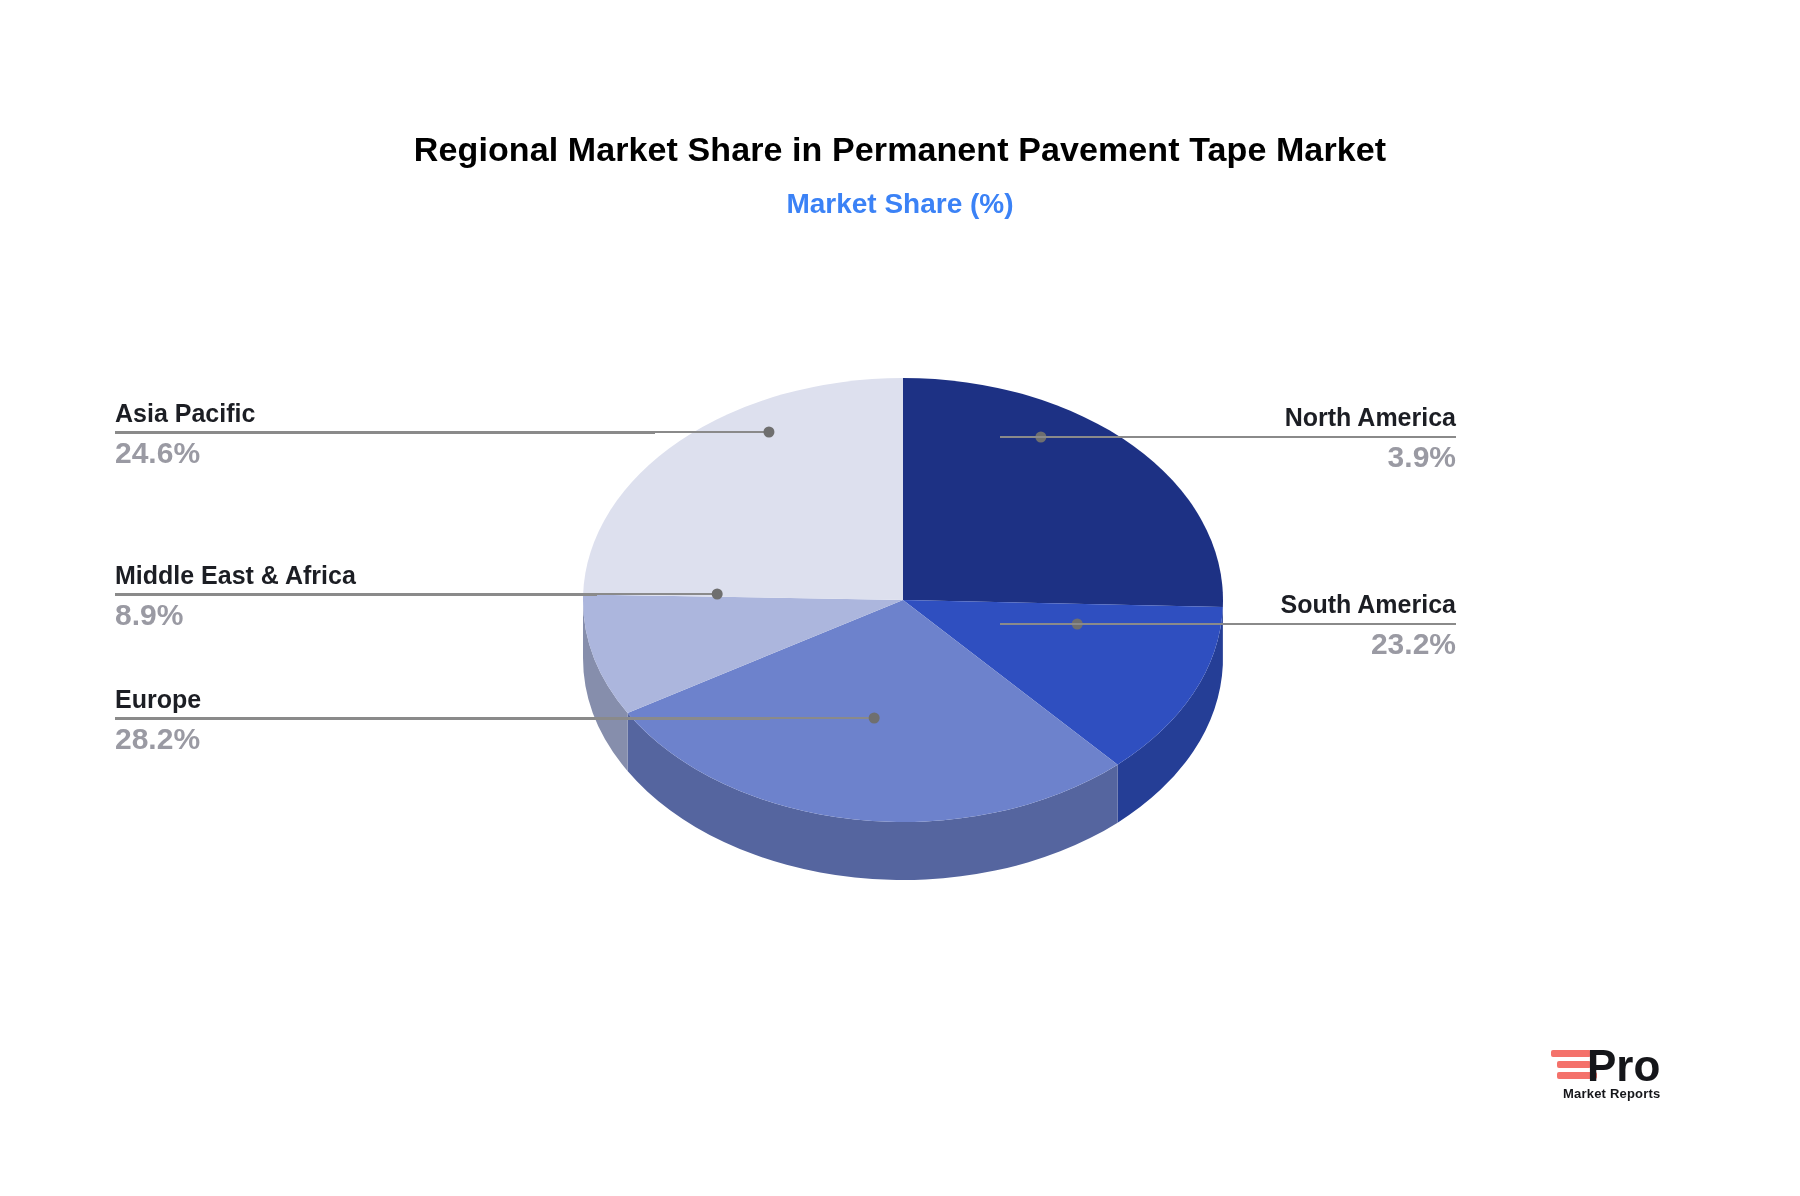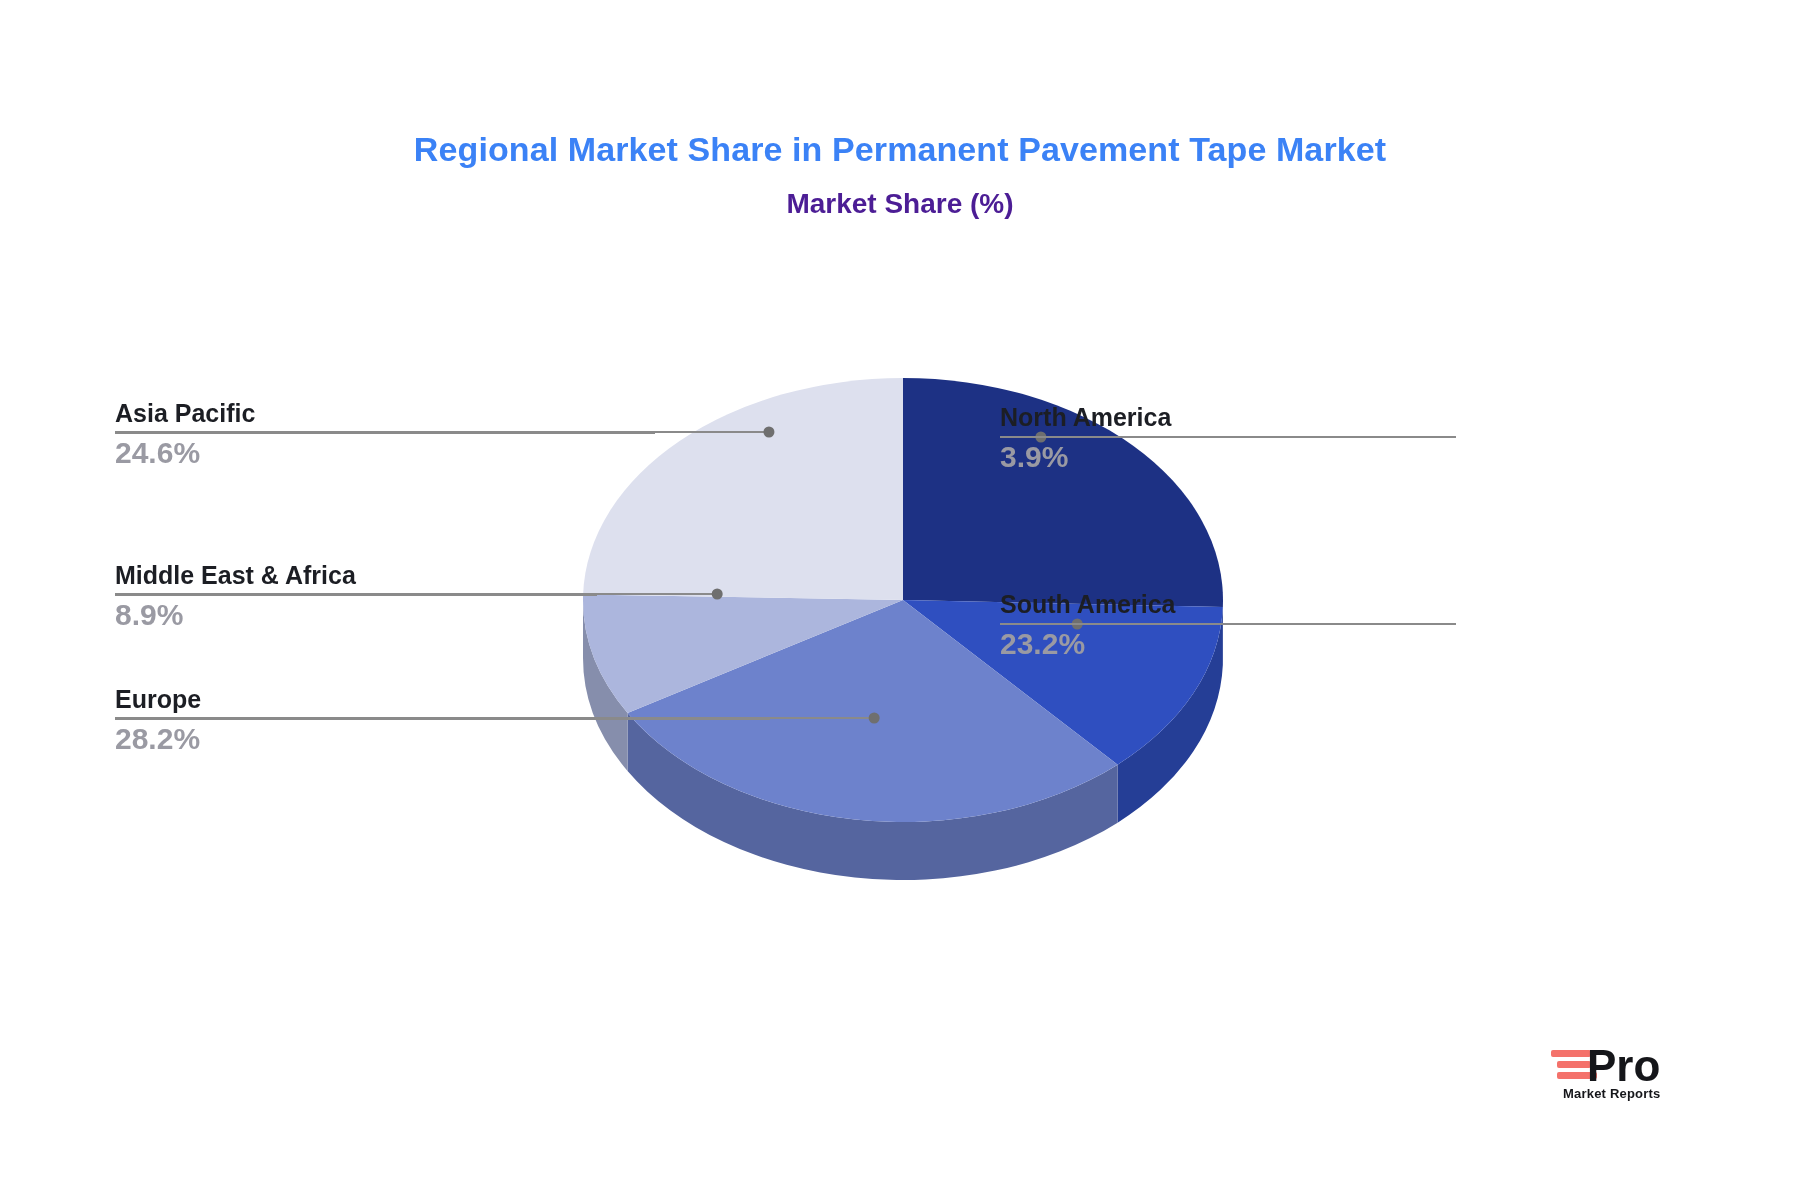--- a/index.html
+++ b/index.html
@@ -21,32 +21,32 @@
 
   
   #chart-title {
     position: absolute;
     left: 0;
     top: 130px;
     width: 1800px;
     text-align: center;
     font-size: 34px;
     font-weight: bold;
-    color: #3b82f6;
+    color: #000000;
     letter-spacing: 0.1px;
   }
   #chart-subtitle {
     position: absolute;
     left: 0;
     top: 188px;
     width: 1800px;
     text-align: center;
     font-size: 28px;
     font-weight: bold;
-    color: #4c1d95;
+    color: #3b82f6;
   }
 
   
   #pie-svg {
     position: absolute;
     left: 0;
     top: 0;
     width: 1800px;
     height: 1196px;
   }
@@ -70,21 +70,21 @@
   }
   .callout .cl-value {
     font-size: 30px;
     color: #9a9aa3;
     white-space: nowrap;
     line-height: 34px;
   }
   .callout.left .cl-name,
   .callout.left .cl-value { text-align: left; }
   .callout.right .cl-name,
-  .callout.right .cl-value { }
+  .callout.right .cl-value { text-align: right; }
 
   
   #callout-asia-pacific      { left: 115px; top: 396px;  width: 540px; }
   #callout-middle-east-africa{ left: 115px; top: 558px;  width: 482px; }
   #callout-europe            { left: 115px; top: 682px;  width: 655px; }
   #callout-north-america     { left: 1000px; top: 400px; width: 456px; }
   #callout-south-america     { left: 1000px; top: 587px; width: 456px; }
 
   
   #brand-logo {

